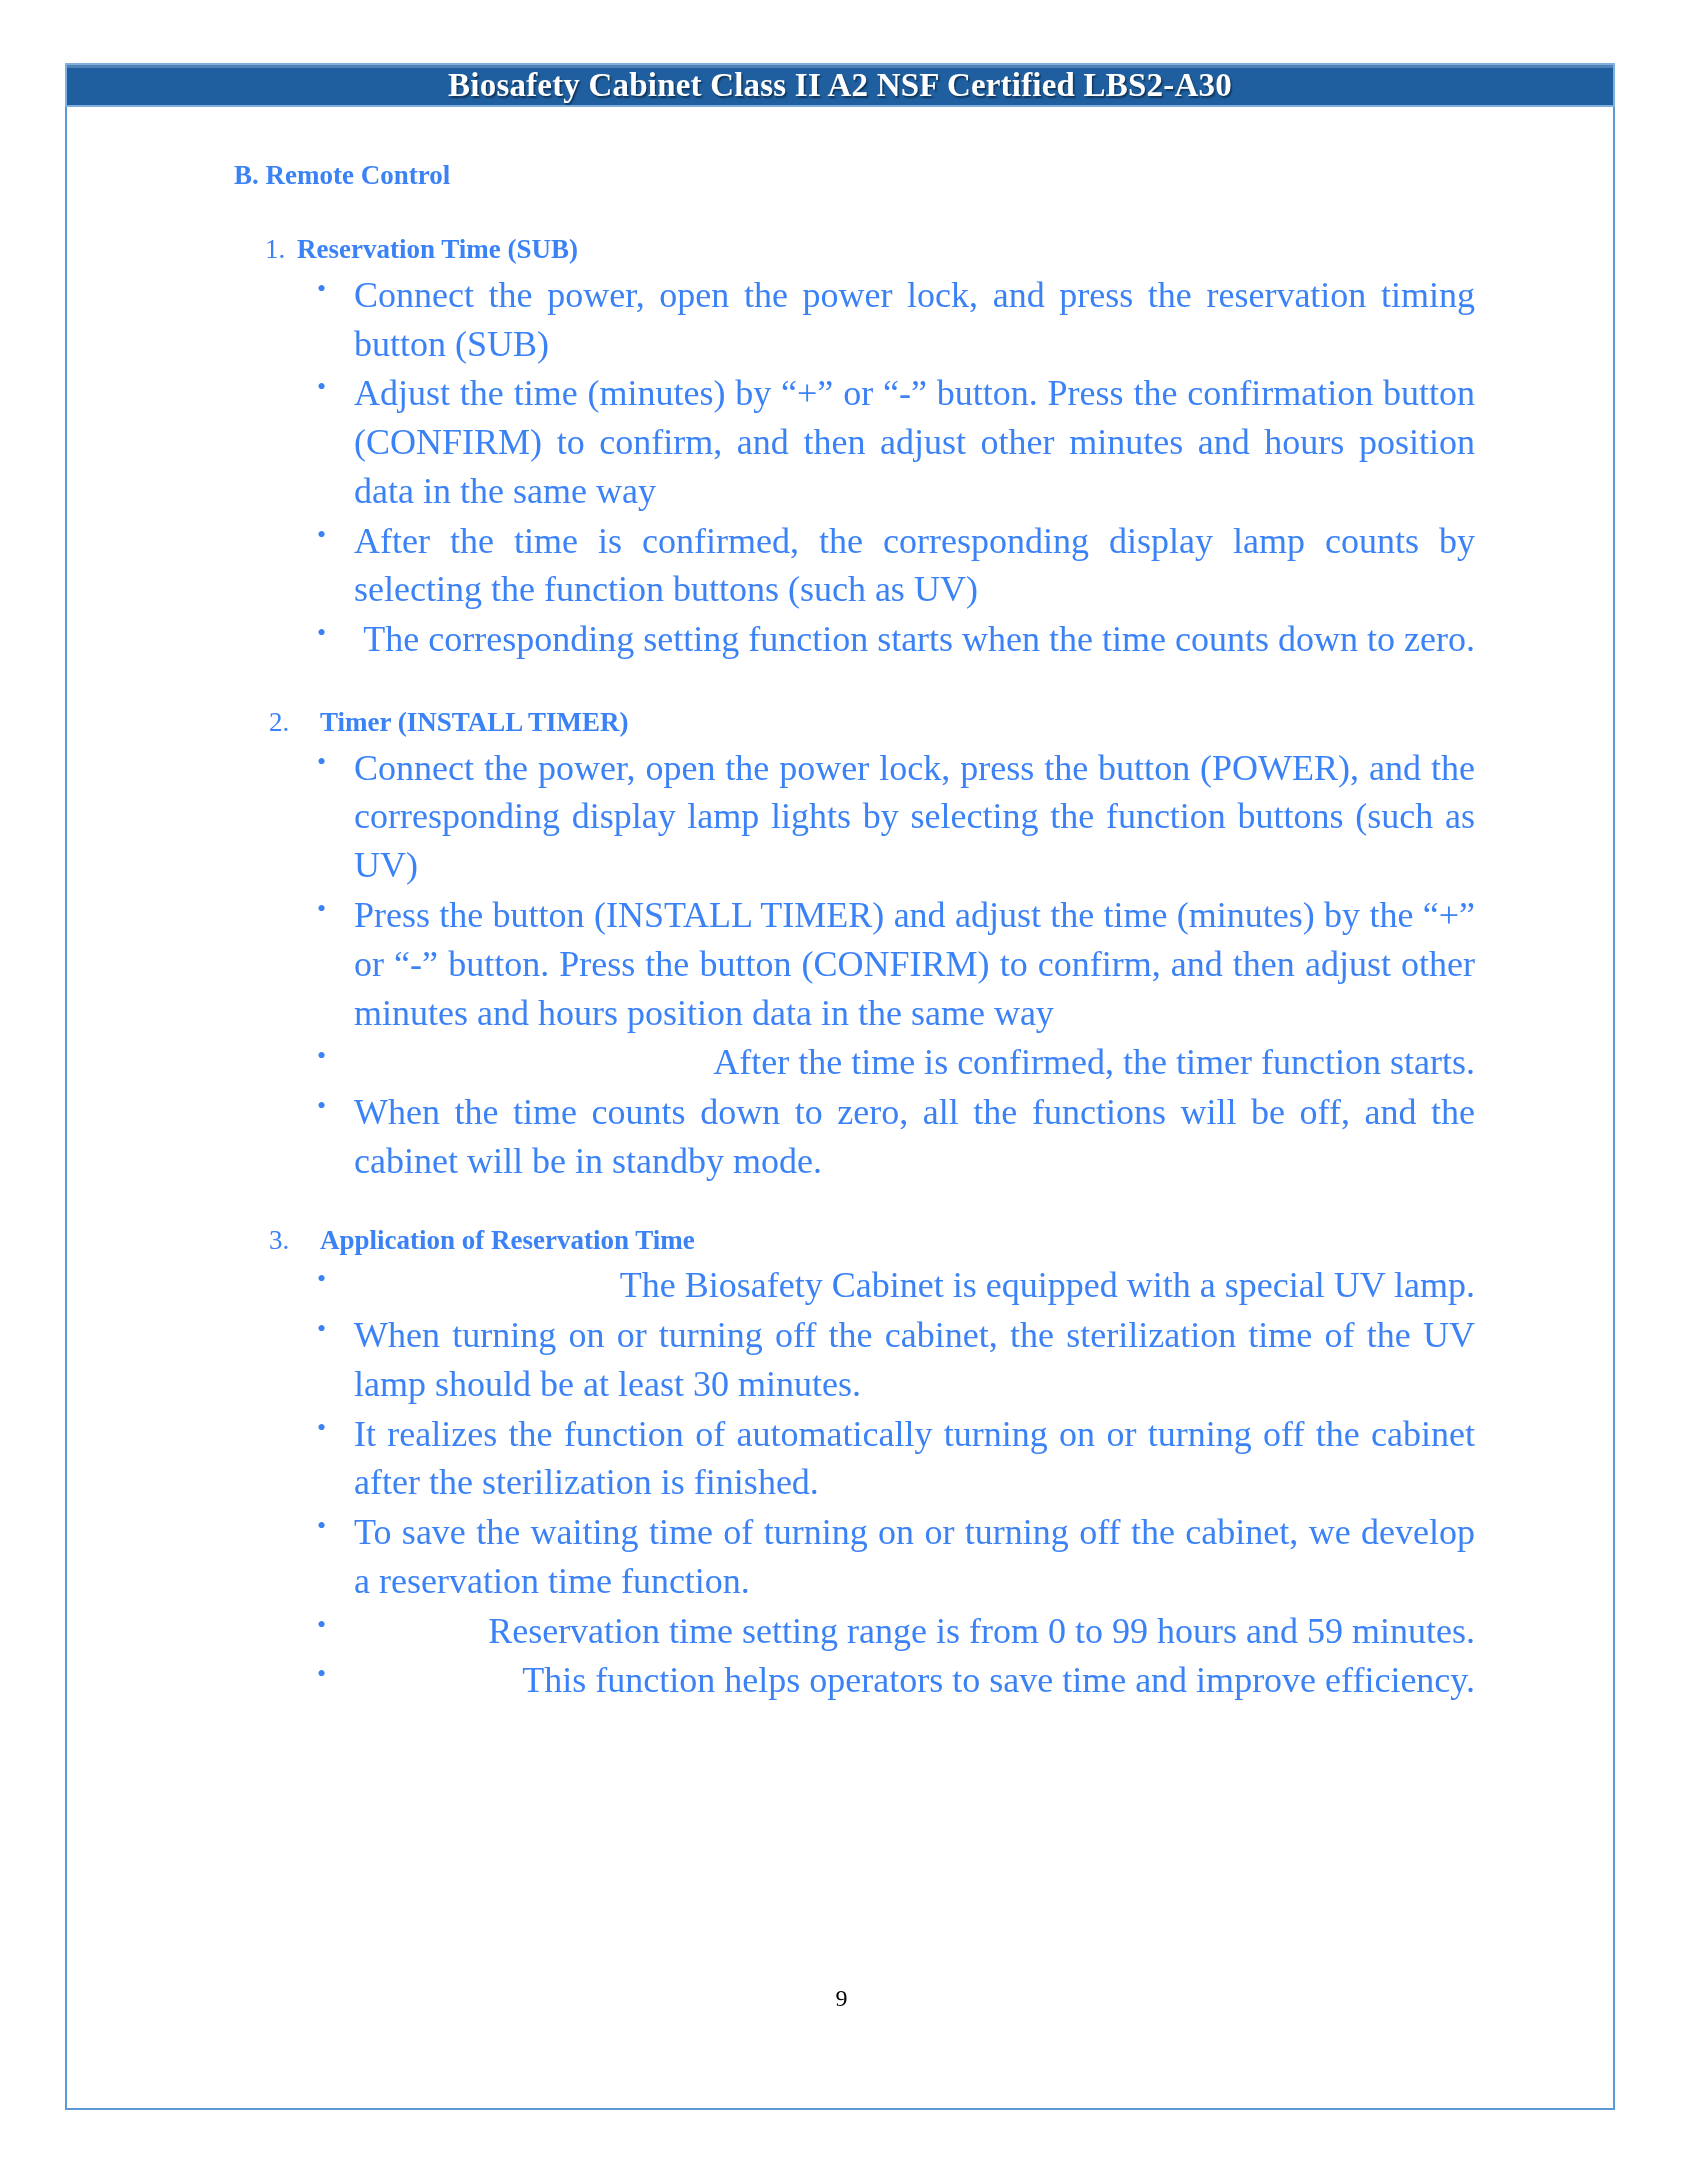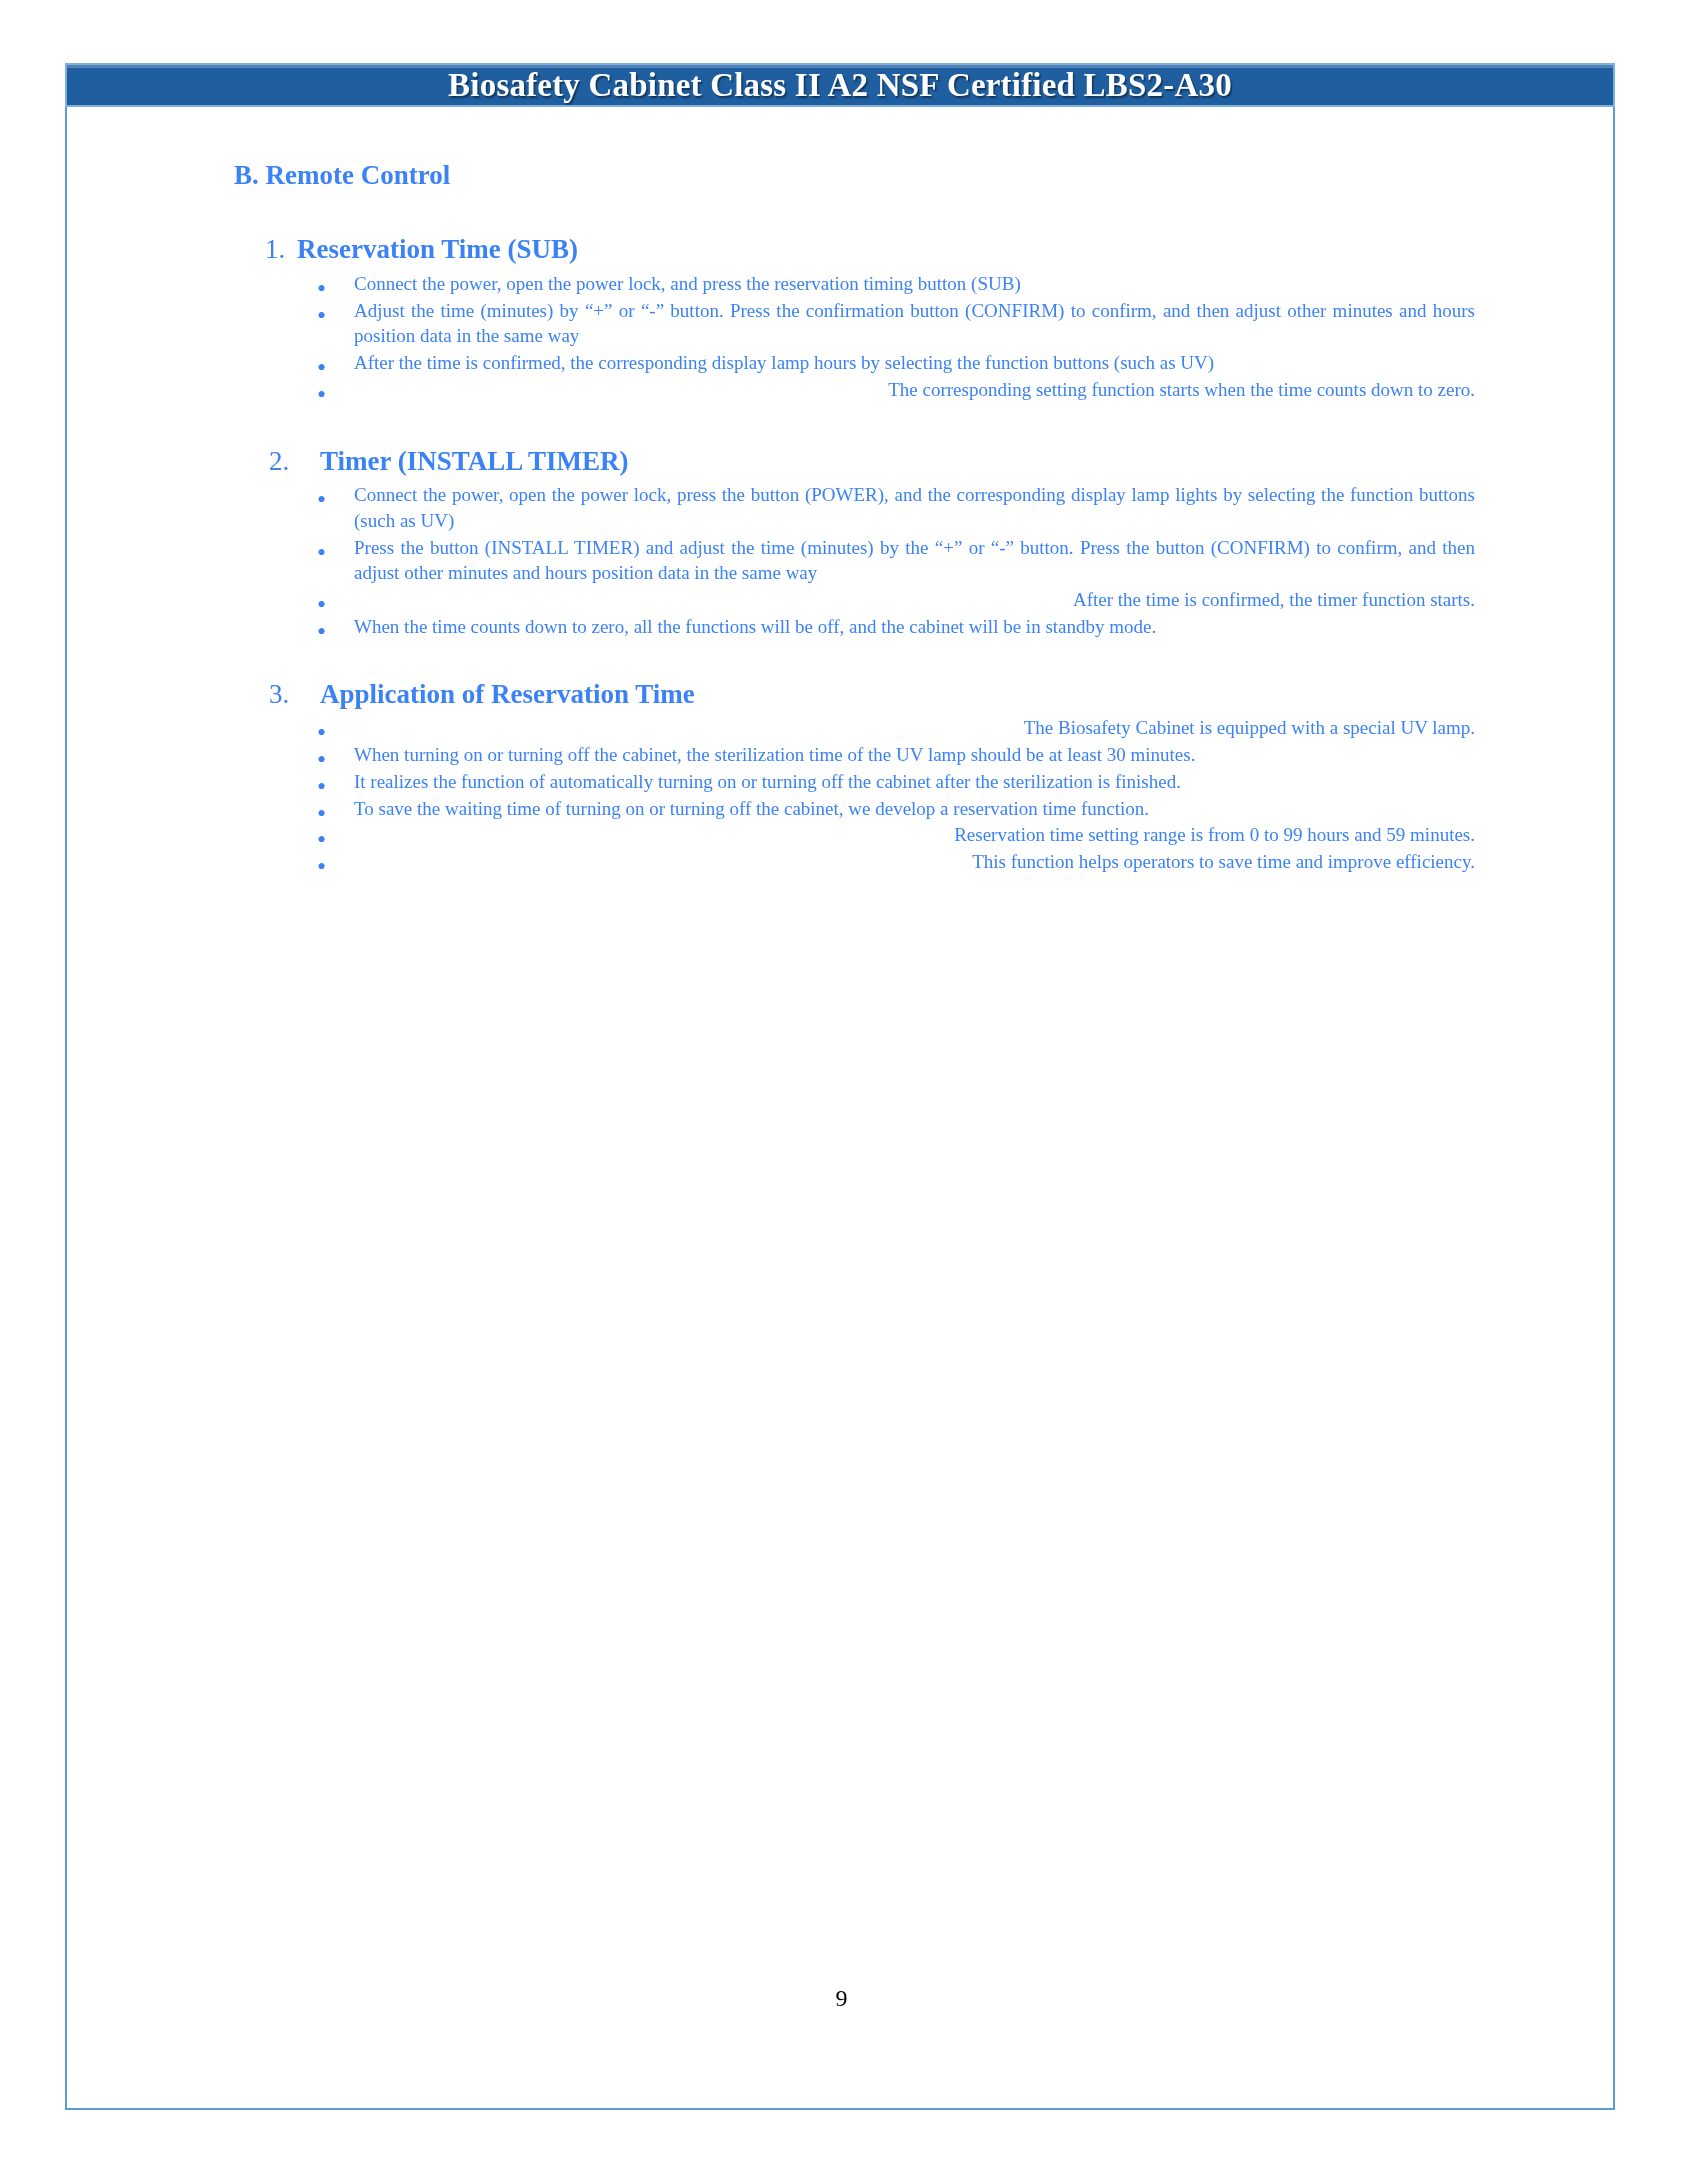--- a/index.html
+++ b/index.html
@@ -106,21 +106,21 @@
     list-style: none;
     margin: 0;
     padding: 0;
   }
   ul.bullets > li {
     position: relative;
     margin-left: 354px;
     margin-right: 16px;
     width: 1121px;
     box-sizing: border-box;
-    font-size: 19px;
+    font-size: 36px;
     line-height: 1.355;
     text-align: justify;
     text-justify: inter-word;
     padding: 0;
     margin-bottom: 1px;
   }
   ul.bullets > li::before {
     content: "\2022";
     position: absolute;
     left: -37px;
@@ -163,21 +163,21 @@
   <div class="section-label">B. Remote Control</div>
 
   <div class="group group-1">
     <div class="num-heading">
       <span class="num">1.</span>
       <span class="htext">Reservation Time (SUB)</span>
     </div>
     <ul class="bullets">
       <li>Connect the power, open the power lock, and press the reservation timing button (SUB)</li>
       <li>Adjust the time (minutes) by “+” or “-” button. Press the confirmation button (CONFIRM) to confirm, and then adjust other minutes and hours position data in the same way</li>
-      <li>After the time is confirmed, the corresponding display lamp hours by selecting the function buttons (such as UV)</li>
+      <li>After the time is confirmed, the corresponding display lamp counts by selecting the function buttons (such as UV)</li>
       <li class="nojustify">The corresponding setting function starts when the time counts down to zero.</li>
     </ul>
   </div>
 
   <div class="group group-n">
     <div class="num-heading">
       <span class="num">2.</span>
       <span class="htext">Timer (INSTALL TIMER)</span>
     </div>
     <ul class="bullets">

